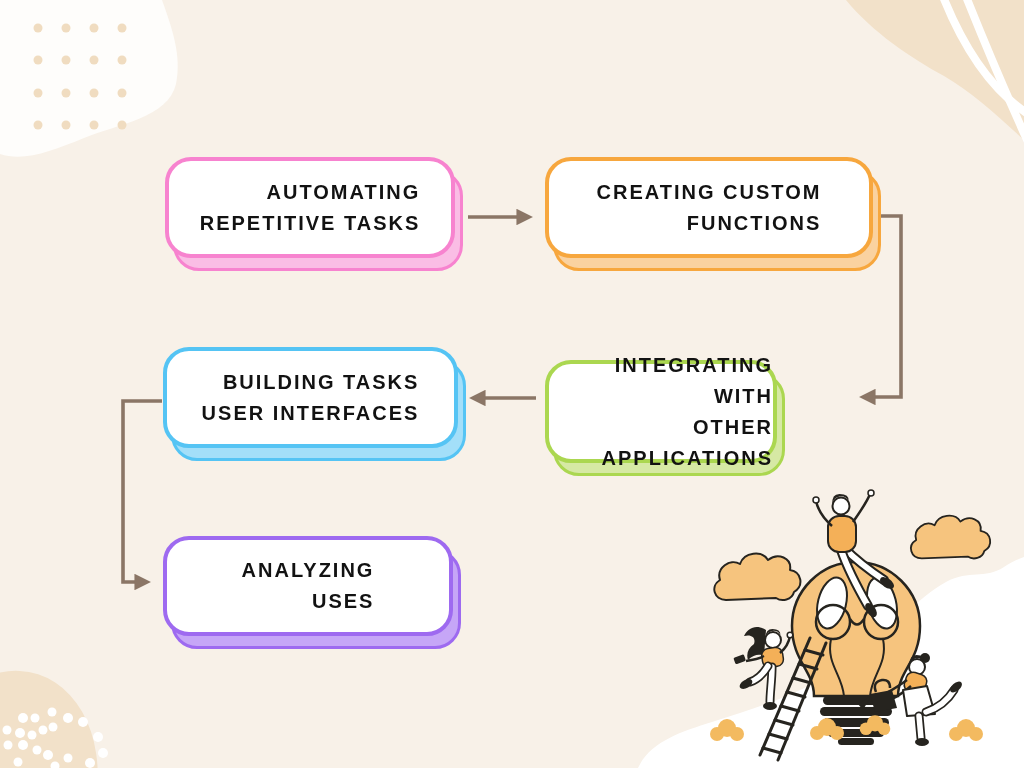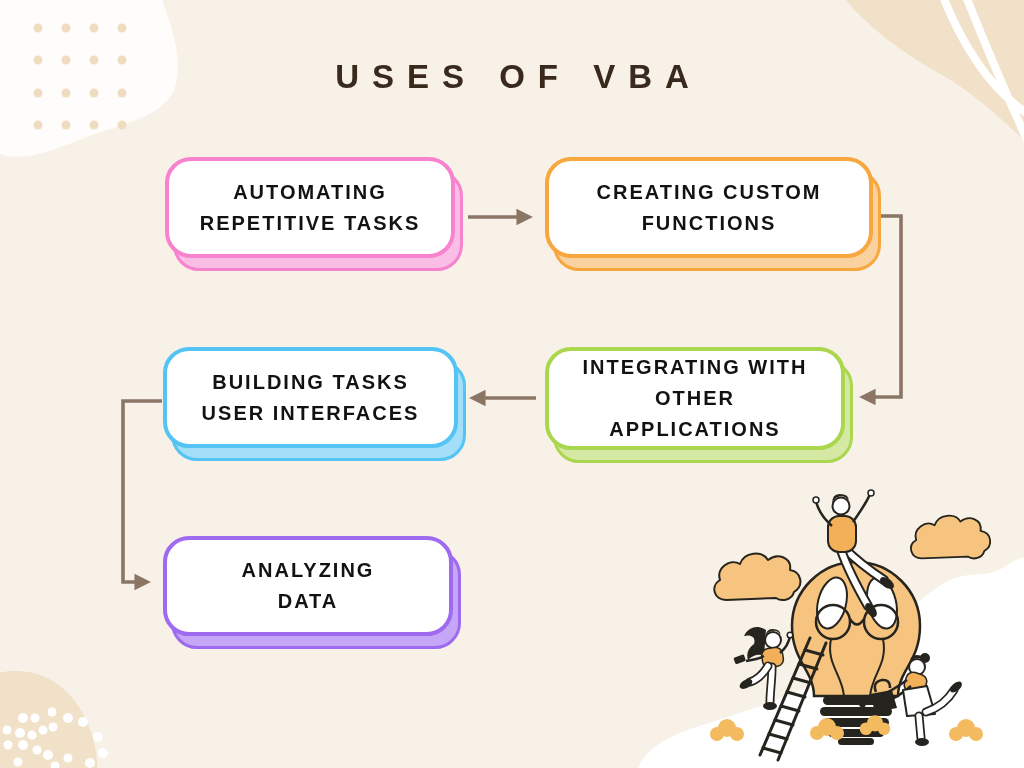--- a/index.html
+++ b/index.html
@@ -22,27 +22,27 @@
   .box .shadow{
     position:absolute;inset:0;transform:translate(8px,13px);
     background:var(--cl);border:3px solid var(--c);border-radius:26px;
   }
   .box .face{
     position:absolute;inset:0;background:#fff;
     border:4px solid var(--c);border-radius:26px;
     display:flex;align-items:center;justify-content:center;
   }
   .box .label{
-    white-space:pre-line;text-align:center;
+    white-space:pre-line;text-align:right;
     font-size:20px;font-weight:bold;letter-spacing:2px;
     line-height:1.55;color:var(--text-color,#121212);
   }
   #box1{left:165px;top:157px;width:290px;height:101px;}
   #box2{left:545px;top:157px;width:328px;height:101px;}
-  #box3{left:545px;top:347px;width:300px;height:103px;}
+  #box3{left:545px;top:360px;width:232px;height:103px;}
   #box4{left:163px;top:347px;width:295px;height:101px;}
   #box5{left:163px;top:536px;width:290px;height:100px;}
   
   #connectors{z-index:2;}
   .box{z-index:3;}
   #illustration{position:absolute;left:620px;top:470px;z-index:1;}
 </style>
 </head>
 <body>
 
@@ -111,21 +111,20 @@
       </marker>
     </defs>
     <g fill="none" stroke="var(--arrow-color)" stroke-width="3.6">
       <path d="M468 217 H528" marker-end="url(#arr)"></path>
       <path d="M849 216 H901 V397 H864" marker-end="url(#arr)"></path>
       <path d="M536 398 H474" marker-end="url(#arr)"></path>
       <path d="M162 401 H123 V582 H146" marker-end="url(#arr)"></path>
     </g>
   </svg>
 
-  <div id="title">USES OF VBA</div>
 
   <div id="box1" class="box" style="--c: #f783cf; --cl: #fabde5;">
     <div class="shadow"></div>
     <div class="face">
       <div class="label">AUTOMATING
 REPETITIVE TASKS</div>
     </div>
   </div>
 
   <div id="box2" class="box" style="--c: #f7a73e; --cl: #fad2a0;">
@@ -150,21 +149,21 @@
     <div class="face">
       <div class="label">BUILDING TASKS
 USER INTERFACES</div>
     </div>
   </div>
 
   <div id="box5" class="box" style="--c: #9e6af0; --cl: #c6a6f7;">
     <div class="shadow"></div>
     <div class="face">
       <div class="label">ANALYZING
-DATA</div>
+USES</div>
     </div>
   </div>
 
   <svg id="illustration" width="404" height="298" viewBox="0 0 404 298">
     <defs>
       <path id="cloud" d="M-34 20 C-46 20 -50 6 -40 0 C-44 -12 -30 -22 -20 -16 C-16 -28 2 -30 8 -20 C18 -28 32 -22 30 -10 C42 -8 44 6 34 12 C32 20 22 22 16 18 Z"></path>
       <g id="bush">
         <circle cx="-10" cy="3" r="7"></circle>
           <circle cx="0" cy="-3" r="9"></circle>
           <circle cx="10" cy="3" r="7"></circle>

